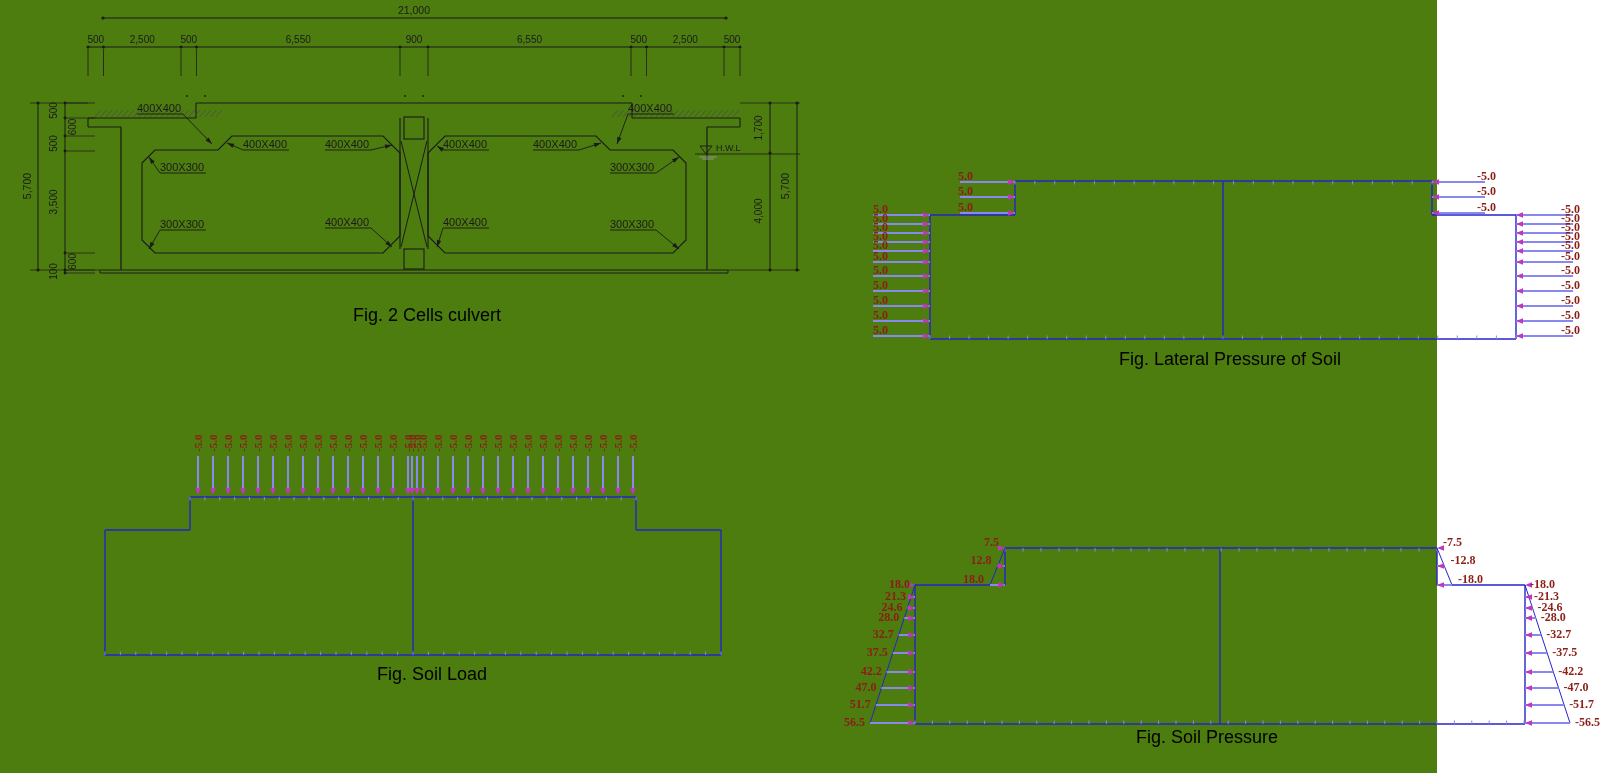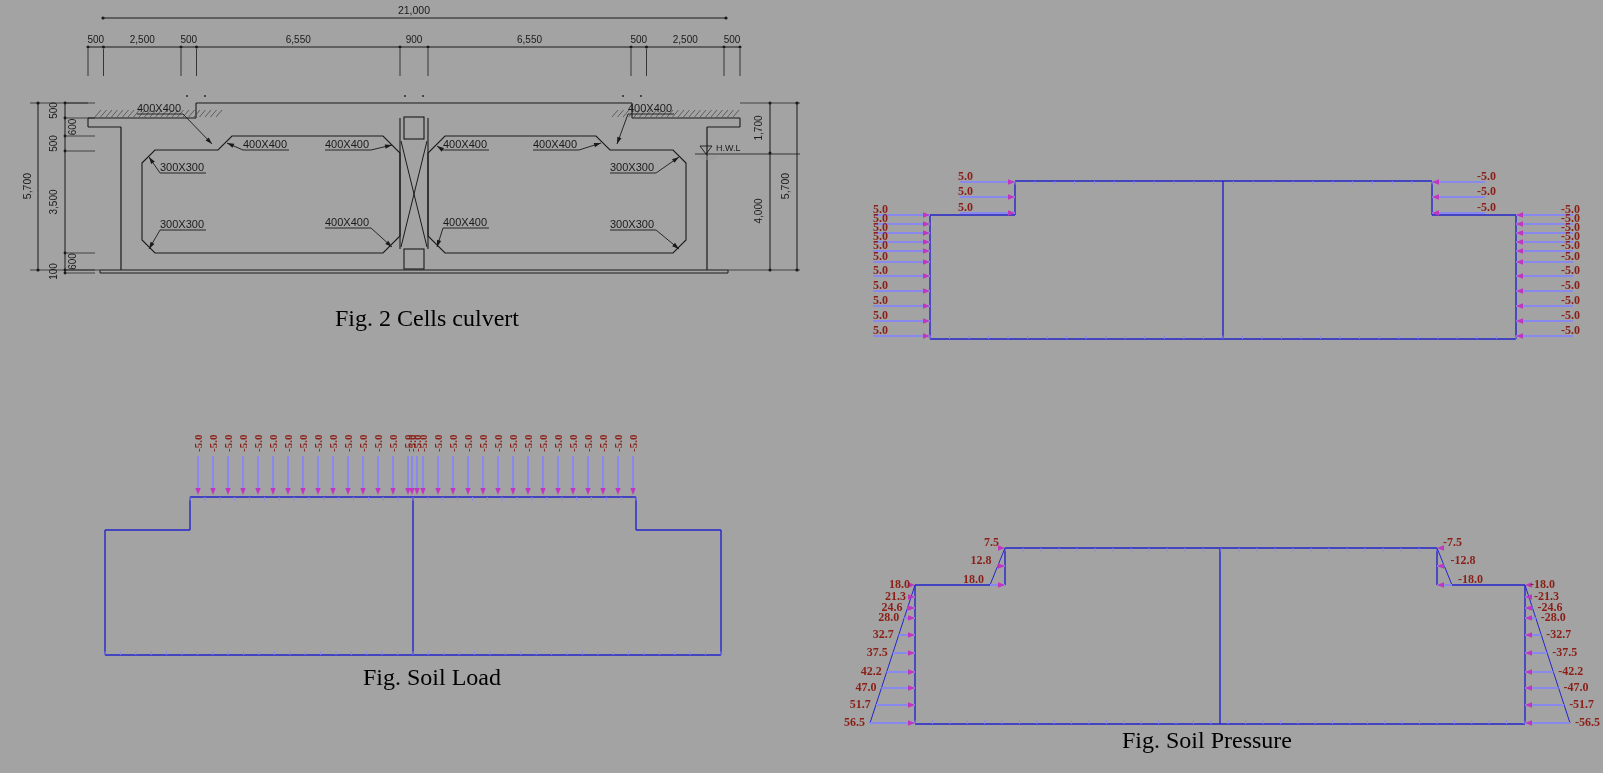--- a/index.html
+++ b/index.html
@@ -1,22 +1,22 @@
 <!DOCTYPE html>
 <html><head>
 <meta charset="utf-8">
 <style>
   html,body{margin:0;padding:0;background:#ffffff;width:1603px;height:773px;overflow:hidden;}
-  .canvas{position:relative;width:1603px;height:773px;background:#a3a3a3;font-family:"Liberation Sans",sans-serif;}
+  .canvas{position:relative;width:1437px;height:773px;background:#4d7c0f;font-family:"Liberation Sans",sans-serif;}
   svg{position:absolute;left:0;top:0;}
   .fig-caption{
     position:absolute;
     transform:translateX(-50%);
-    font-family:Liberation Serif, serif;
-    font-size:24px;
+    font-family:Liberation Sans, sans-serif;
+    font-size:18px;
     color:#000;
     white-space:nowrap;
   }
   svg text{user-select:none;}
 </style>
 </head>
 <body>
 
 <div class="canvas">
   <svg id="svg-main" width="1603" height="773" viewBox="0 0 1603 773">
@@ -761,17 +761,18 @@
         <polygon points="915,723 908,720.3 908,725.7" fill="#c136c1"></polygon>
         <text x="865" y="726" fill="#8b1f17" font-size="12" text-anchor="end" font-family="&quot;Liberation Serif&quot;,serif" font-weight="bold">56.5</text>
         <line x1="1570" y1="723" x2="1525" y2="723" stroke="#8888ee" stroke-width="2"></line>
         <polygon points="1525,723 1532,720.3 1532,725.7" fill="#c136c1"></polygon>
         <text x="1575" y="726" fill="#8b1f17" font-size="12" text-anchor="start" font-family="&quot;Liberation Serif&quot;,serif" font-weight="bold">-56.5</text>
       </g>
     </svg>
 
   <div class="fig-caption" style="left:427px;top:305px">Fig. 2 Cells culvert</div>
 
+  <div class="fig-caption" style="left:1230px;top:349px">Fig. Lateral Pressure of Soil</div>
 
   <div class="fig-caption" style="left:432px;top:664px">Fig. Soil Load</div>
 
   <div class="fig-caption" style="left:1207px;top:727px">Fig. Soil Pressure</div>
 </div>
 
 </body></html>

